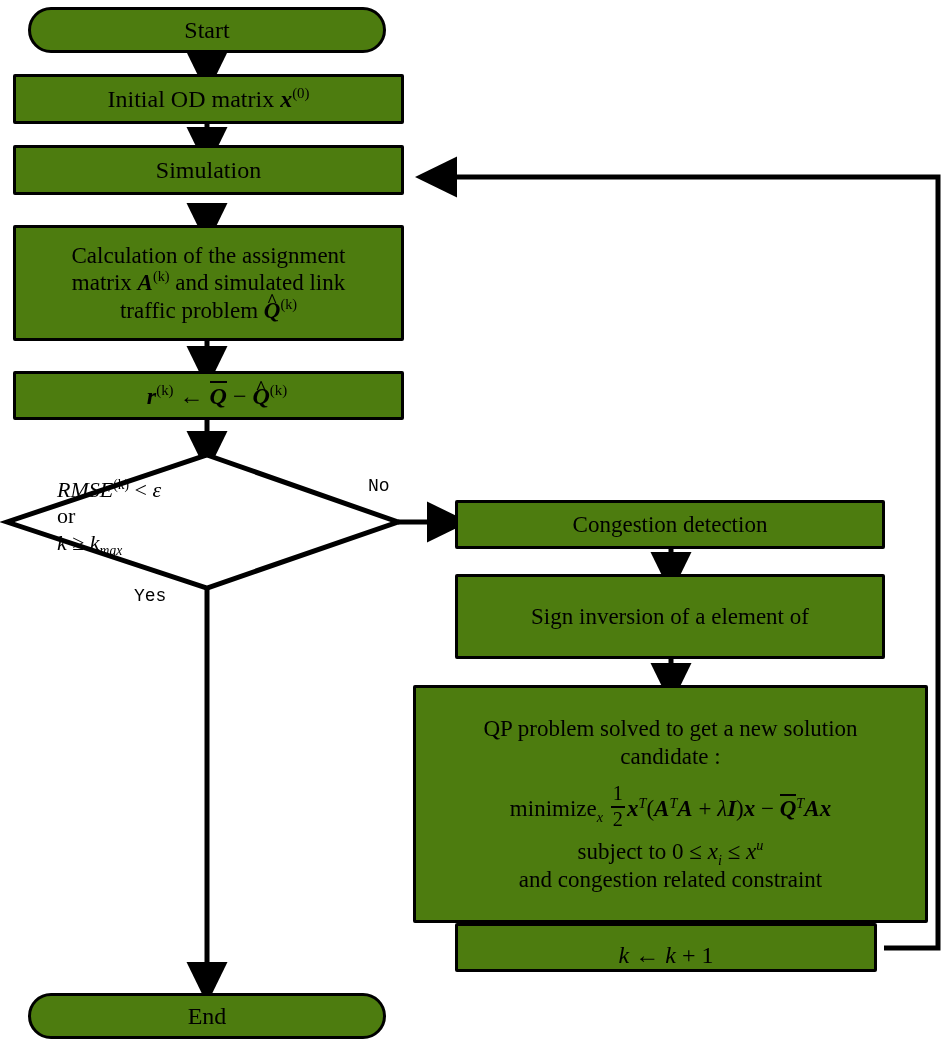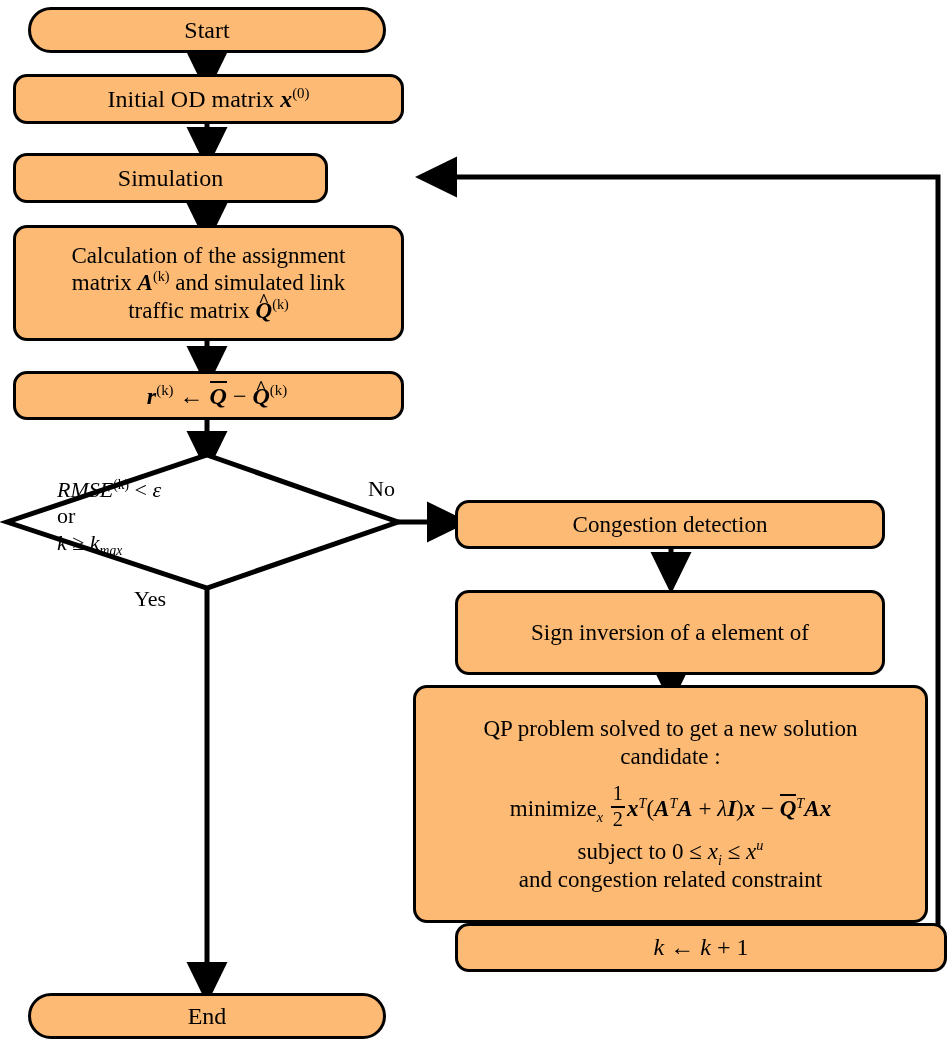--- a/index.html
+++ b/index.html
@@ -9,46 +9,47 @@
     background:#ffffff;
     font-family:"Liberation Serif","DejaVu Serif",serif;
     color:#000000;
     overflow:hidden;
   }
   #edges{position:absolute;left:0;top:0;width:950px;height:1046px;}
 
   .node{
     position:absolute;
     box-sizing:border-box;
-    background:#fdba74;
+    background:#4d7c0f;
     border:3px solid #000000;
     display:flex;
     align-items:center;
     justify-content:center;
     text-align:center;
     line-height:1.18;
   }
   .terminal{border-radius:999px;}
-  .process{border-radius:14px;}
+  .process{border-radius:2px;}
 
   .lbl{display:block;width:100%;padding:0 10px;}
   .fs-24{font-size:24px;}
   .fs-23{font-size:23px;}
 
   
   .diamond-text{
     position:absolute;
     text-align:left;
     line-height:1.2;
     font-size:22px;
   }
   .edge-label{
     position:absolute;
-    font-size:22px;
+    font-size:18px;
     white-space:nowrap;
+    font-family:Liberation Mono, monospace;
   }
 
   
   .mi{font-style:italic;}
   .mb{font-weight:bold;font-style:italic;}
   sup,sub{font-size:0.62em;font-style:normal;line-height:0;}
   sup.it,sub.it{font-style:italic;}
   .ovl{
     display:inline-block;
     border-top:2px solid #000;
@@ -102,69 +103,69 @@
   </svg>
 
   <div class="node terminal" style="left:28px;top:7px;width:358px;height:46px;">
     <span class="lbl fs-24">Start</span>
   </div>
 
   <div class="node process" style="left:13px;top:74px;width:391px;height:50px;">
     <span class="lbl fs-24"><span>Initial OD matrix </span><span class="mb">x</span><sup>(0)</sup></span>
   </div>
 
-  <div class="node process" style="left:13px;top:153px;width:315px;height:50px;">
+  <div class="node process" style="left:13px;top:145px;width:391px;height:50px;">
     <span class="lbl fs-24">Simulation</span>
   </div>
 
   <div class="node process" style="left:13px;top:225px;width:391px;height:116px;">
     <span class="lbl fs-23">
       <span class="mline">Calculation of the assignment</span>
       <span class="mline"><span>matrix </span><span class="mb">A</span><sup>(k)</sup><span> and simulated link</span></span>
-      <span class="mline"><span>traffic matrix </span><span class="hat"><span class="hatmark">^</span><span class="mb">Q</span></span><sup>(k)</sup></span>
+      <span class="mline"><span>traffic problem </span><span class="hat"><span class="hatmark">^</span><span class="mb">Q</span></span><sup>(k)</sup></span>
     </span>
   </div>
 
   <div class="node process" style="left:13px;top:371px;width:391px;height:49px;padding-left:17px;">
     <span class="lbl fs-24"><span class="mb">r</span><sup>(k)</sup> <span>←</span> <span class="ovl mb">Q</span> <span>−</span> <span class="hat"><span class="hatmark">^</span><span class="mb">Q</span></span><sup>(k)</sup></span>
   </div>
 
   <div class="diamond-text" style="left:57px;top:477px;width:300px;">
     <span class="mline"><span class="mi">RMSE</span><sup>(k)</sup><span> &lt; </span><span class="mi">ε</span></span>
     <span class="mline">or</span>
     <span class="mline"><span class="mi">k</span><span> ≥ </span><span class="mi">k</span><sub class="it">max</sub></span>
   </div>
 
   <div class="edge-label" style="left:368px;top:476px;">No</div>
   <div class="edge-label" style="left:134px;top:586px;">Yes</div>
 
   <div class="node process" style="left:455px;top:500px;width:430px;height:49px;">
     <span class="lbl fs-23">Congestion detection</span>
   </div>
 
-  <div class="node process" style="left:455px;top:574px;width:430px;height:85px;margin-top:16px;">
+  <div class="node process" style="left:455px;top:574px;width:430px;height:85px;">
     <span class="lbl fs-23">
       <span class="mline">Sign inversion of a element of</span>
     </span>
   </div>
 
   <div class="node process" style="left:413px;top:685px;width:515px;height:238px;">
     <span class="lbl fs-23">
       <span class="mline">QP problem solved to get a new solution</span>
       <span class="mline">candidate :</span>
       <span class="mline" style="margin-top:12px;">
         <span>minimize</span><sub class="it">x</sub>
         <span class="frac"><span class="num">1</span><span class="den">2</span></span><span class="mb">x</span><sup class="it">T</sup><span>(</span><span class="mb">A</span><sup class="it">T</sup><span class="mb">A</span><span> + </span><span class="mi">λ</span><span class="mb">I</span><span>)</span><span class="mb">x</span><span> − </span><span class="ovl mb">Q</span><sup class="it">T</sup><span class="mb">A</span><span class="mb">x</span>
       </span>
       <span class="mline" style="margin-top:7px;"><span>subject to 0 ≤ </span><span class="mi">x</span><sub class="it">i</sub><span> ≤ </span><span class="mi">x</span><sup class="it">u</sup></span>
       <span class="mline">and congestion related constraint</span>
     </span>
   </div>
 
-  <div class="node process" style="left:455px;top:923px;width:492px;height:49px;">
+  <div class="node process" style="left:455px;top:923px;width:422px;height:49px;align-items:flex-end;">
     <span class="lbl fs-24"><span class="mi">k</span><span> ← </span><span class="mi">k</span><span> + 1</span></span>
   </div>
 
   <div class="node terminal" style="left:28px;top:993px;width:358px;height:46px;">
     <span class="lbl fs-24">End</span>
   </div>
 
 </div>
 
 </body></html>

